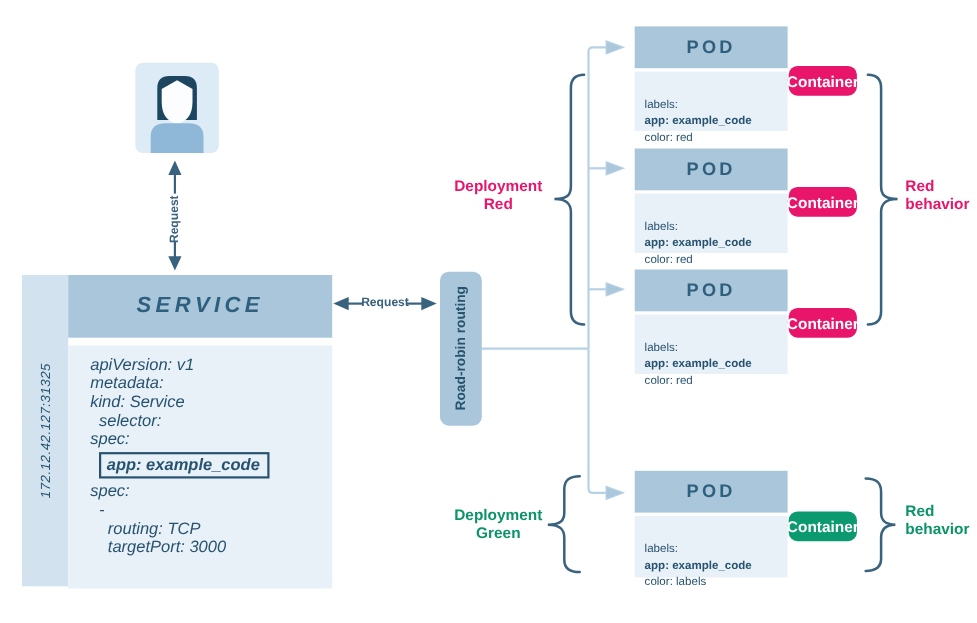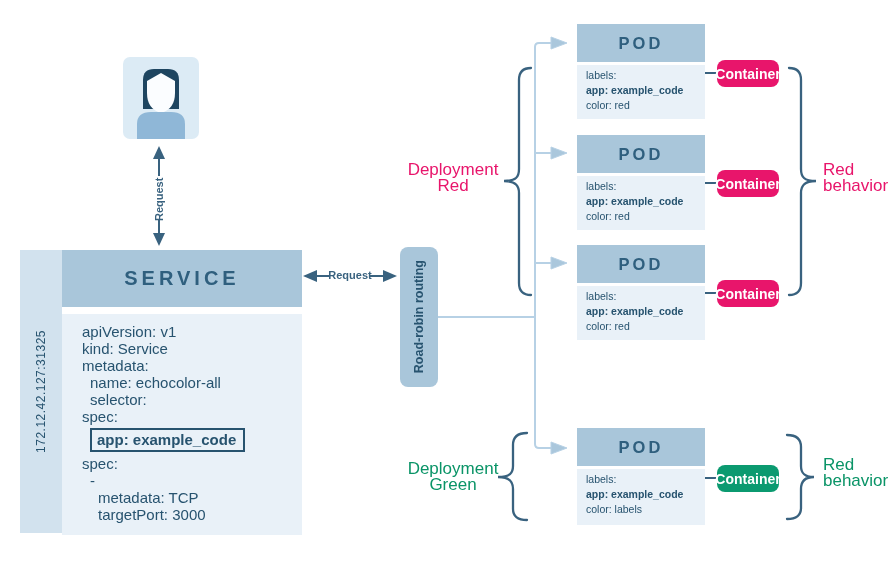--- a/index.html
+++ b/index.html
@@ -18,57 +18,57 @@
   
   .avatar-card{left:123px;top:57px;width:76px;height:82px;border-radius:7px;background:var(--avatar_bg);}
 
   
   .vtext{writing-mode:vertical-rl;transform:rotate(180deg);}
   .req-v{left:139px;top:176px;width:40px;height:46px;display:flex;align-items:center;justify-content:center;
          font-size:11px;font-weight:bold;color:var(--navy_line);}
   .req-h{left:327px;top:269px;width:46px;text-align:center;font-size:11px;font-weight:bold;color:var(--navy_line);}
 
   
-  .service{left:20px;top:250px;width:282px;height:283px;}
+  .service{left:20px;top:250px;width:282px;height:283px;font-style:italic;}
   .service-strip{position:absolute;left:0;top:0;width:42px;height:283px;background:var(--strip_blue);
                  display:flex;align-items:center;justify-content:center;}
   .service-ip{font-size:12px;letter-spacing:.5px;color:var(--navy_text);}
   .service-col{position:absolute;left:42px;top:0;width:240px;}
   .service-header{height:57px;background:var(--header_blue);display:flex;align-items:center;justify-content:center;
                   font-size:20px;letter-spacing:4px;font-weight:600;color:var(--title_navy);}
   .service-body{margin-top:7px;height:221px;background:var(--body_blue);box-sizing:border-box;
                 padding:9px 0 0 20px;font-size:15px;line-height:17px;color:var(--navy_text);}
   .yline.ind1{padding-left:8px;}
   .yline.ind2{padding-left:16px;}
   .yline.indh{padding-left:5px;}
   .yaml-box{display:inline-block;border:2px solid var(--navy_text);padding:1px 7px 2px 5px;margin:3px 0 3px 0;
             font-weight:bold;background:var(--body_blue);}
 
   
   .router{left:400px;top:247px;width:38px;height:140px;border-radius:8px;background:var(--header_blue);
           display:flex;align-items:center;justify-content:center;}
   .router-label{font-size:12.5px;font-weight:600;color:var(--navy_text);}
 
   
-  .pod{left:577px;width:128px;}
+  .pod{left:577px;width:139px;}
   .pod-header{height:38px;background:var(--header_blue);display:flex;align-items:center;justify-content:center;
               font-size:16.5px;letter-spacing:3px;font-weight:600;color:var(--title_navy);}
-  .pod-body{margin-top:3px;background:var(--body_blue);box-sizing:border-box;padding:3px 0 0 9px;}
+  .pod-body{margin-top:3px;background:var(--body_blue);box-sizing:border-box;padding:23px 0 0 9px;}
   .pod-body.h54{height:54px;} .pod-body.h56{height:56px;}
   .pod-line{font-size:10.5px;line-height:15px;color:var(--navy_text);}
   .pod-line.bold{font-weight:bold;}
 
   
   .chip{left:717px;width:62px;height:27px;border-radius:8px;display:flex;align-items:center;justify-content:center;
         color:#fff;font-size:14px;font-weight:bold;}
   .chip.pink{background:var(--pink);}
   .chip.green{background:var(--green);}
 
   
-  .grp{font-size:17px;font-weight:normal;line-height:15.5px;}
+  .grp{font-size:14px;font-weight:bold;line-height:15.5px;}
   .grp.center{text-align:center;width:100px;left:403px;}
   .grp.pink-t{color:var(--pink);}
   .grp.green-t{color:var(--green_text);}
 </style>
 </head>
 <body>
 
 <div id="canvas">
 
   <svg class="overlay">
@@ -124,29 +124,28 @@
   <div class="abs req-h">Request</div>
 
   <div class="abs service">
     <div class="service-strip">
       <span class="service-ip vtext">172.12.42.127:31325</span>
     </div>
     <div class="service-col">
       <div class="service-header">SERVICE</div>
       <div class="service-body">
         <div class="yline ind0"><span>apiVersion: v1</span></div>
+        <div class="yline ind0"><span>metadata:</span></div>
         <div class="yline ind0"><span>kind: Service</span></div>
-        <div class="yline ind0"><span>metadata:</span></div>
-        <div class="yline ind1"><span>name: echocolor-all</span></div>
         <div class="yline ind1"><span>selector:</span></div>
         <div class="yline ind0"><span>spec:</span></div>
         <div class="yline ind1"><span class="yaml-box">app: example_code</span></div>
         <div class="yline ind0"><span>spec:</span></div>
         <div class="yline ind1"><span>-</span></div>
-        <div class="yline ind2"><span>metadata: TCP</span></div>
+        <div class="yline ind2"><span>routing: TCP</span></div>
         <div class="yline ind2"><span>targetPort: 3000</span></div>
       </div>
     </div>
   </div>
 
   <div class="abs router">
     <span class="router-label vtext">Road-robin routing</span>
   </div>
 
   <div class="abs pod" style="top:24px">

